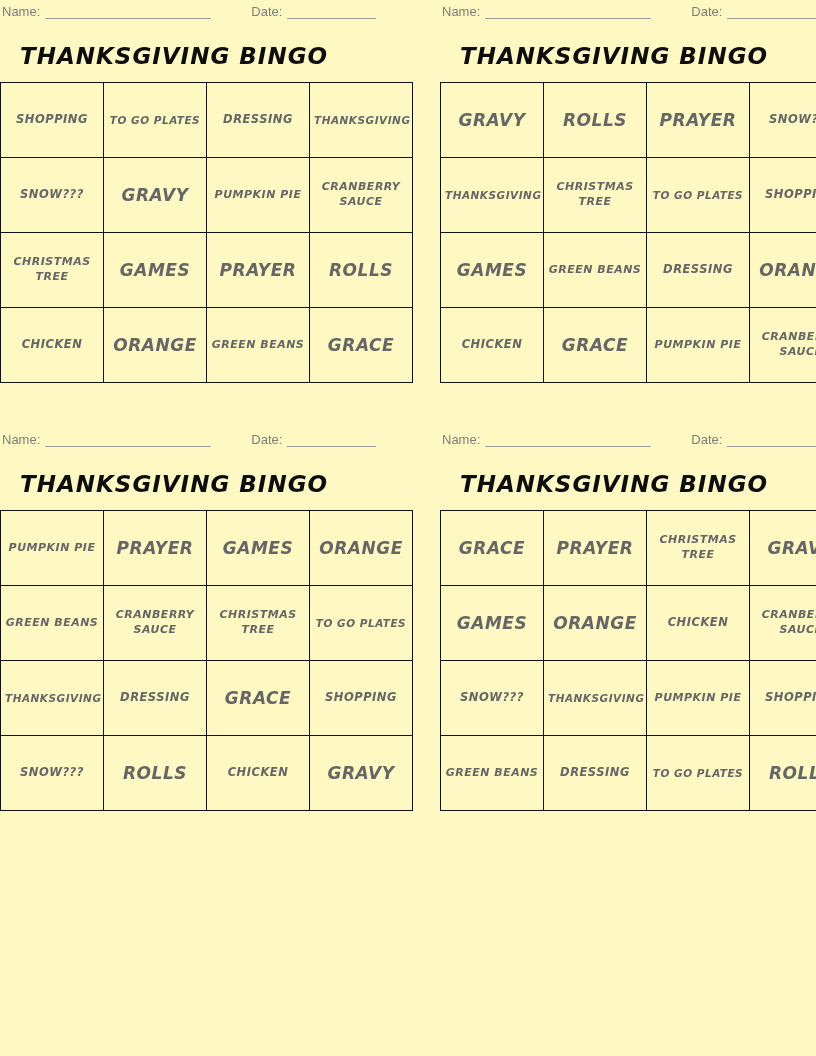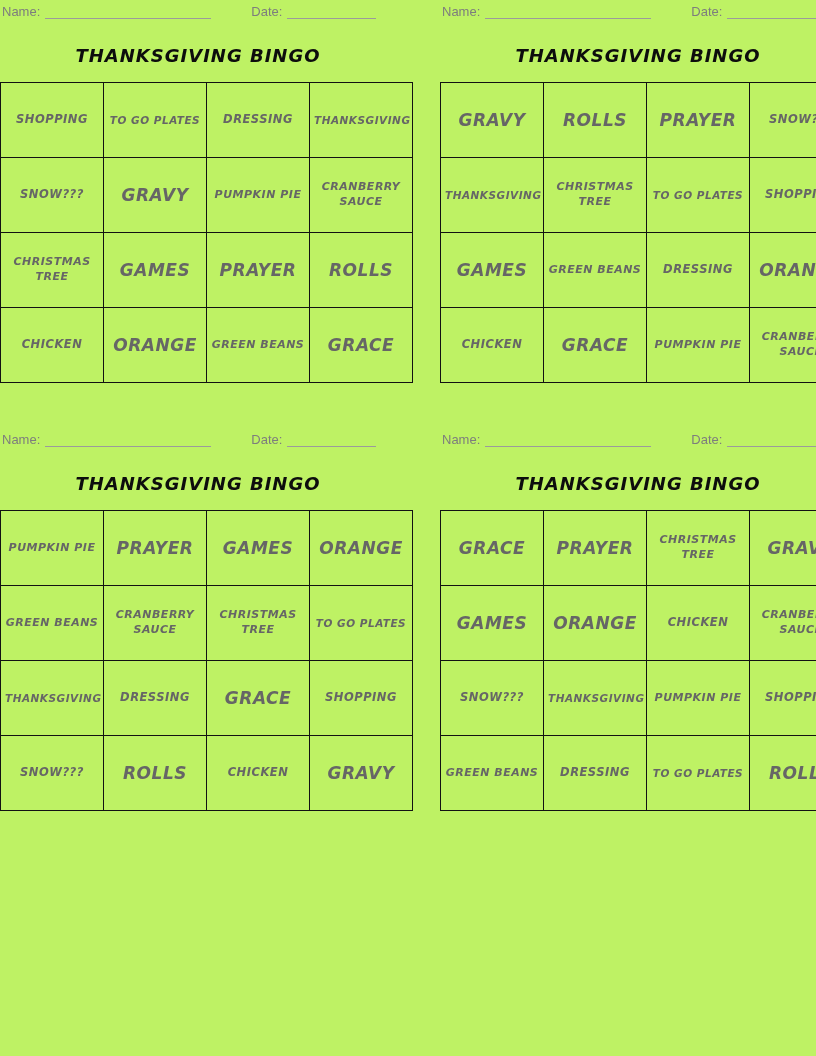--- a/index.html
+++ b/index.html
@@ -1,20 +1,20 @@
 <!DOCTYPE html>
 <html><head>
 <meta charset="utf-8">
 <style>
   html, body { margin: 0; padding: 0; background: #ffffff; }
   .page {
     position: relative;
     width: 816px;
     height: 1056px;
-    background: #bef264;
+    background: #fef9c3;
     overflow: hidden;
     font-family: "Liberation Sans", sans-serif;
   }
   .cards {
     display: grid;
     grid-template-columns: 376px 376px;
     column-gap: 64px;
     row-gap: 45px;
   }
   .card { width: 376px; }
@@ -32,25 +32,25 @@
     border-bottom: 1px solid #9b9b9b;
     height: 13px;
     margin-left: 5px;
   }
   .name-line { width: 166px; }
   .date-lbl { margin-left: 40px; }
   .date-line { width: 72px; flex: 1; }
   .title {
     margin-top: 25px;
     height: 24px;
-    text-align: center;
+    text-align: left;
     font-family: "DejaVu Sans", sans-serif;
     font-weight: 800;
     font-style: italic;
-    font-size: 18px;
+    font-size: 23px;
     line-height: 24px;
     letter-spacing: 1px;
     color: #0d0d0d;
     padding-left: 20px;
   }
   table.grid {
     border-collapse: collapse;
     table-layout: fixed;
     width: 376px;
     margin-top: 14px;

